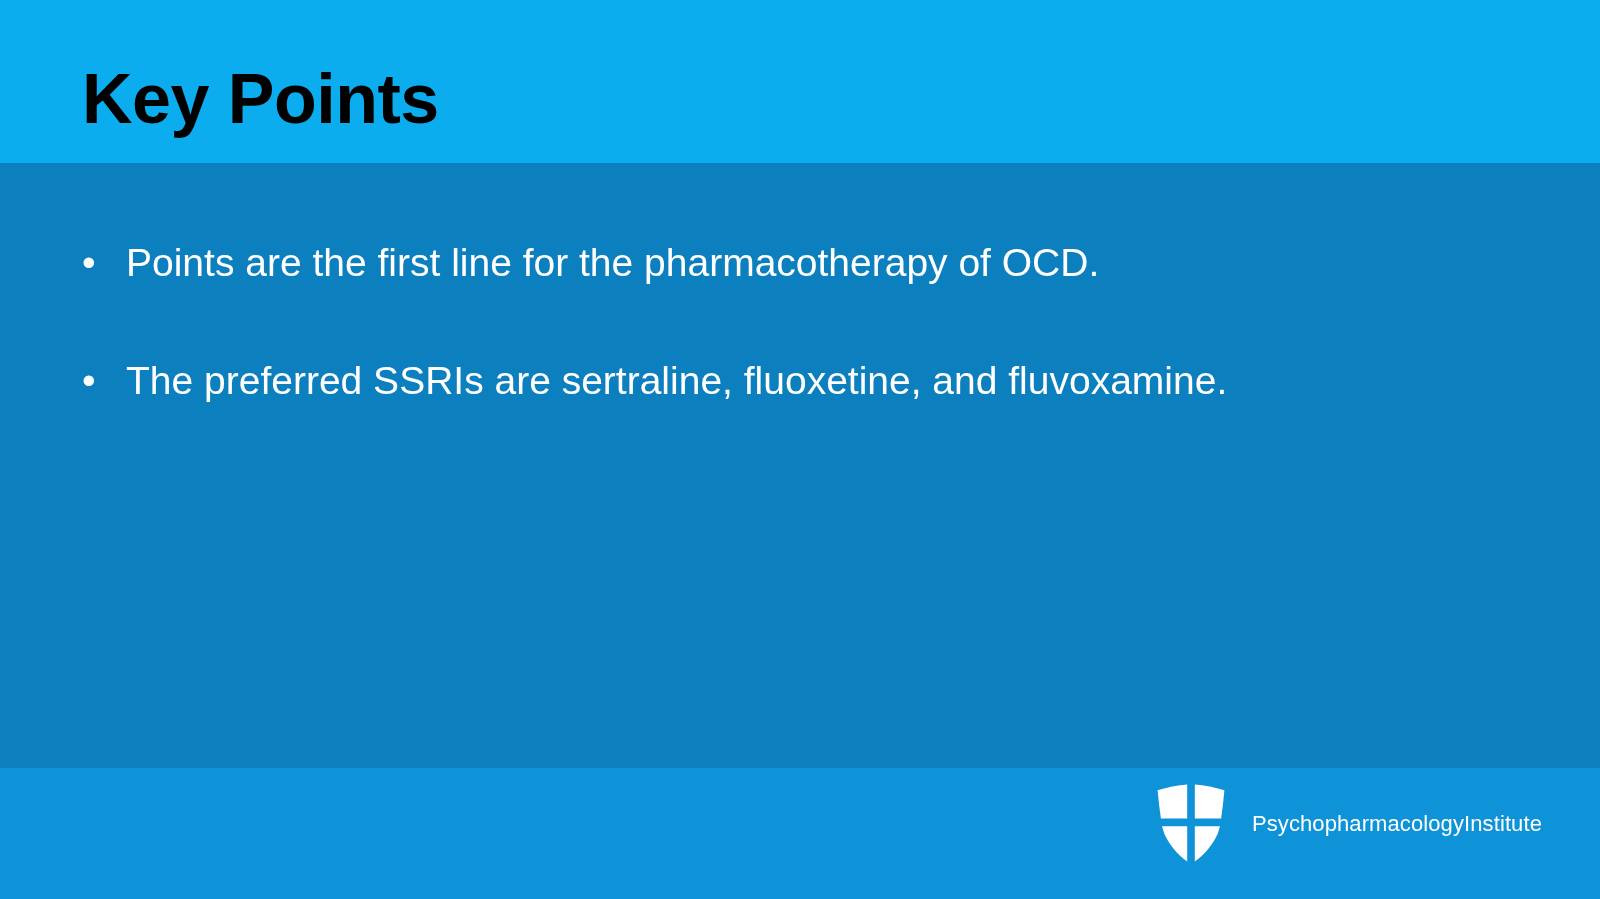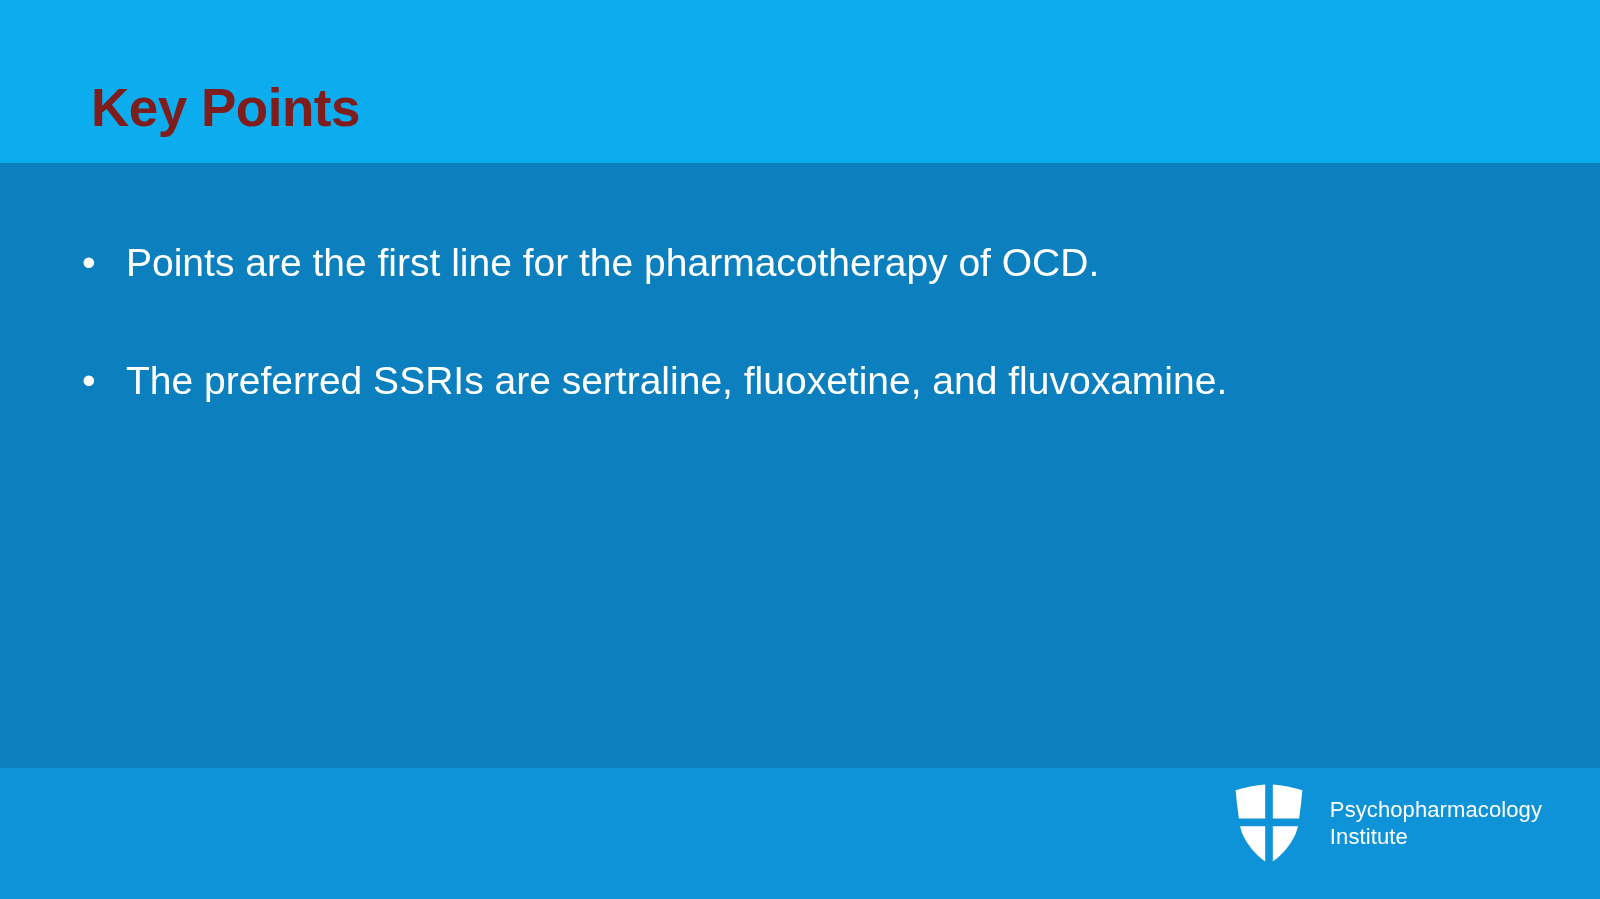--- a/index.html
+++ b/index.html
@@ -28,26 +28,26 @@
     top: 0;
     width: 1600px;
     height: 163px;
     background: #0badee;
   }
 
   .slide-title {
     position: absolute;
     left: 82px;
     top: 68px;
-    margin: 9px;
+    margin: 0;
     font-family: "Liberation Sans", sans-serif;
-    font-size: 53px;
+    font-size: 70px;
     font-weight: bold;
     line-height: 62px;
-    color: #7f1d1d;
+    color: #000000;
     letter-spacing: -0.5px;
     white-space: nowrap;
   }
 
   
   .body-area {
     position: absolute;
     left: 0;
     top: 163px;
     width: 1600px;
@@ -118,21 +118,21 @@
   .logo-shield {
     width: 76px;
     height: 80px;
     flex: 0 0 auto;
     display: block;
   }
 
   .logo-wordmark {
     margin-left: 23px;
     display: flex;
-    flex-direction: column;
+    flex-direction: row;
     justify-content: center;
   }
 
   .logo-line {
     font-family: "Liberation Sans", sans-serif;
     font-size: 22px;
     font-weight: 300;
     line-height: 27px;
     color: #ffffff;
     white-space: nowrap;

